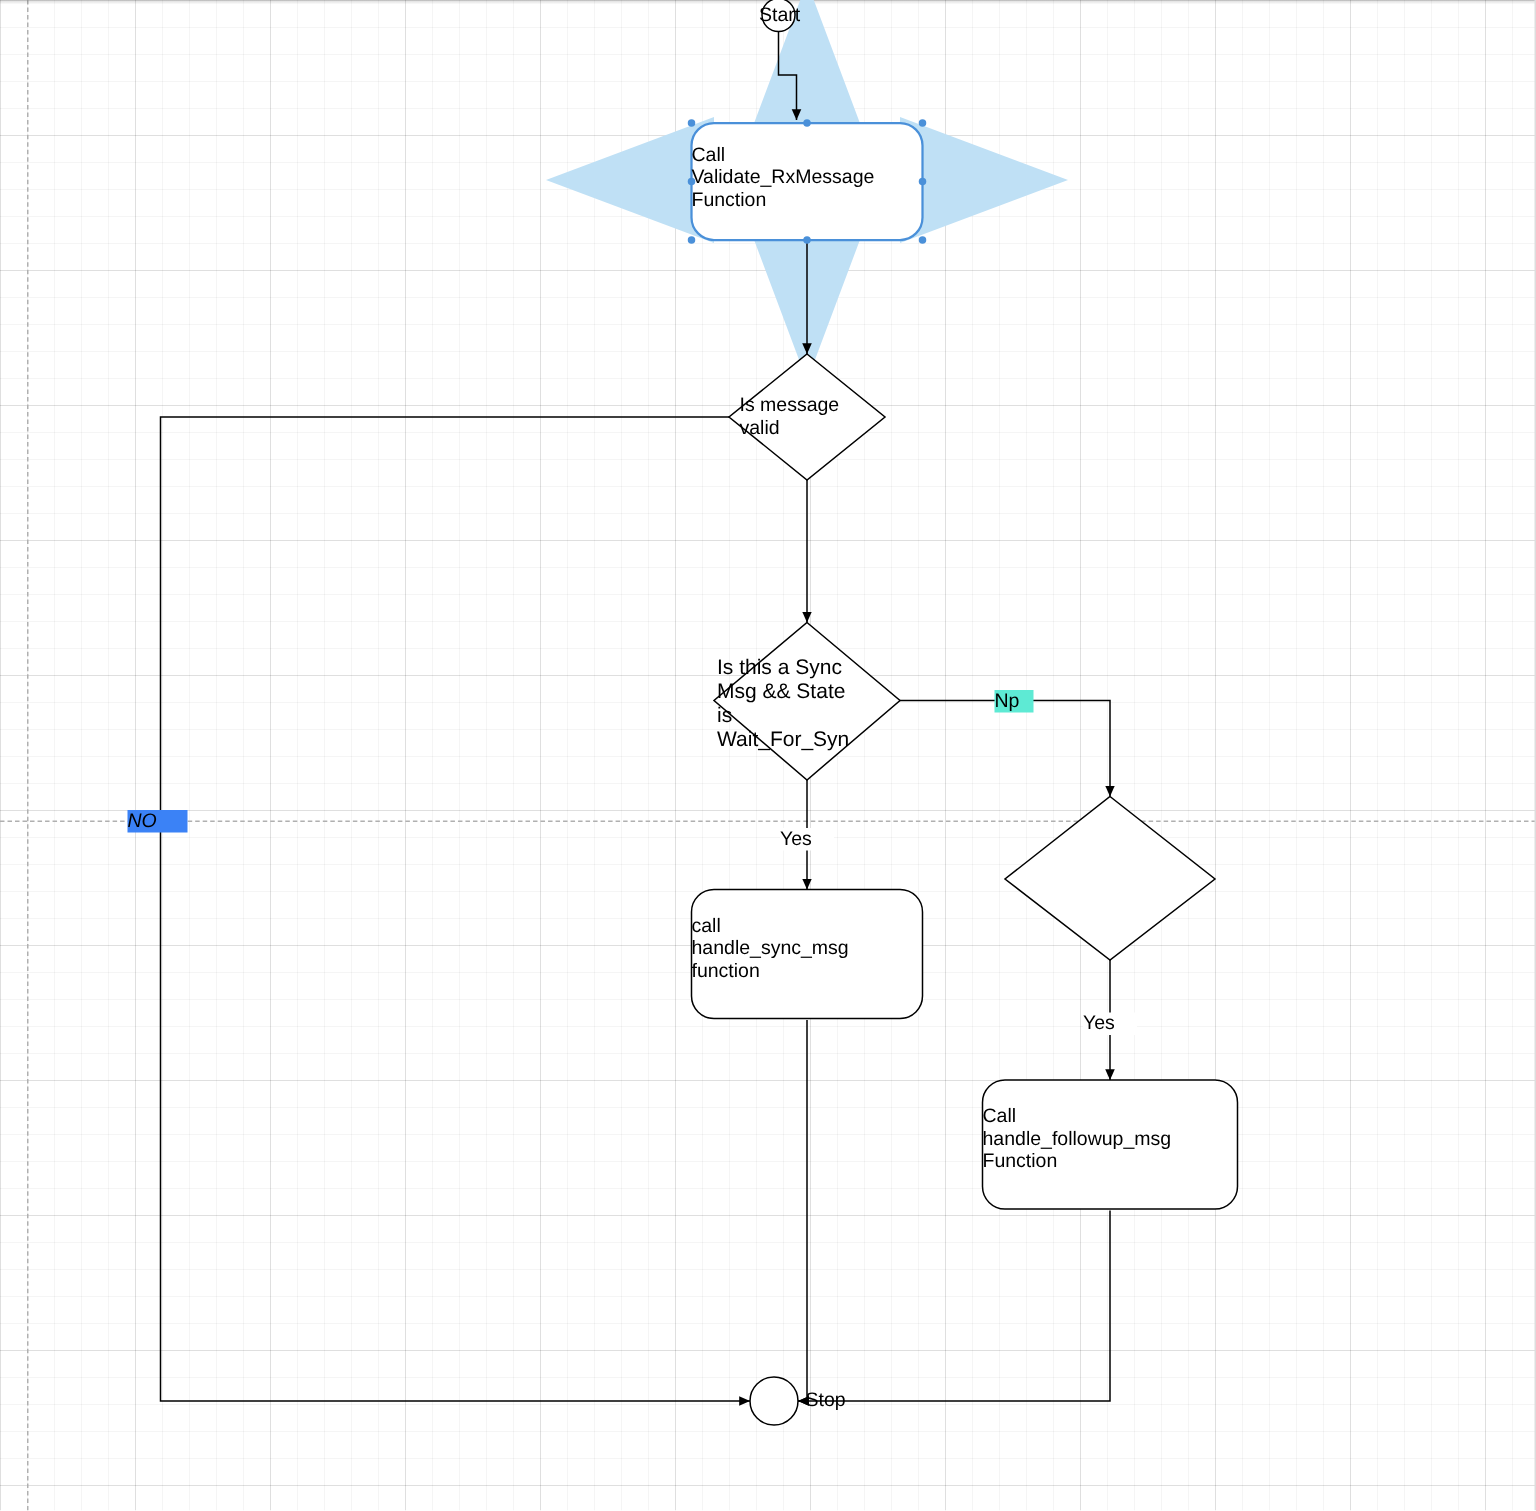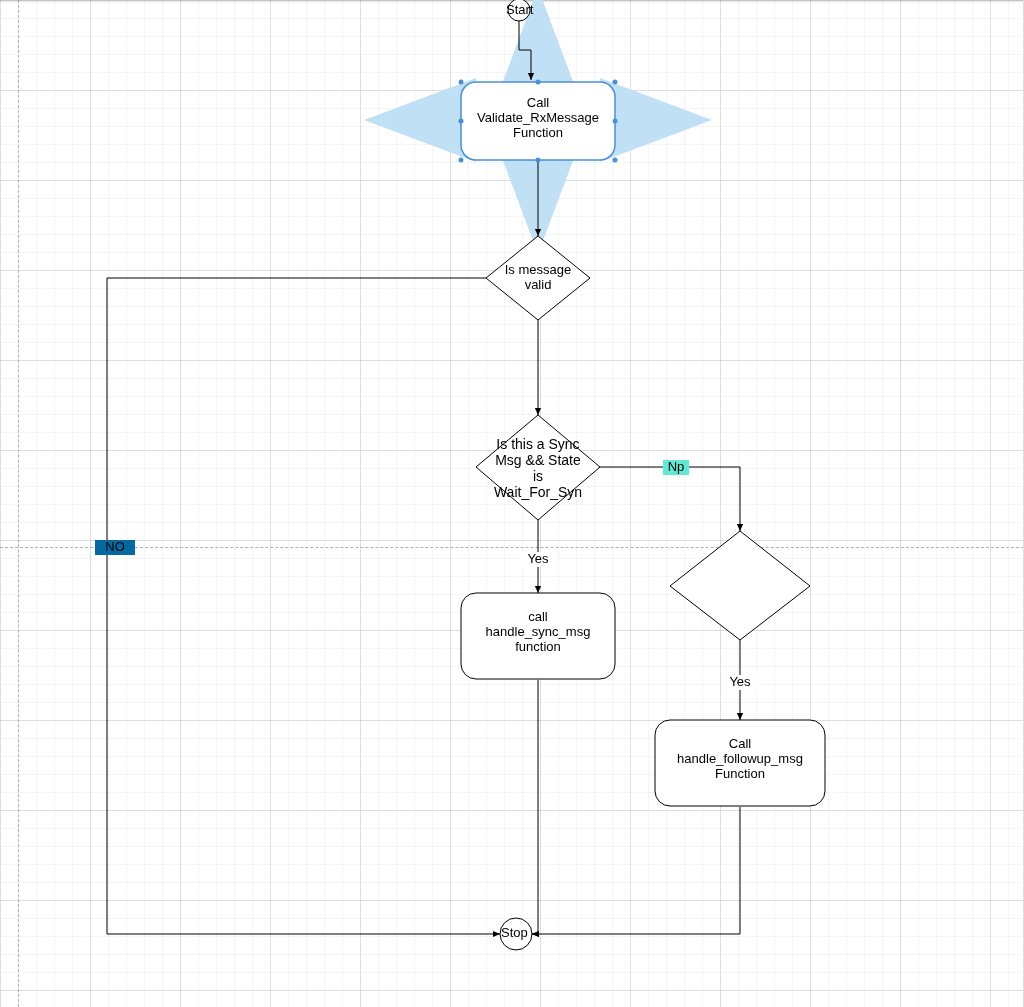--- a/index.html
+++ b/index.html
@@ -56,21 +56,21 @@
   }
   .right-border {
     position: absolute;
     right: 0; top: 0; bottom: 0;
     width: 1px;
     background: #ddd;
   }
   .text {
     font-size: 13px;
     color: #000;
-    text-align: center;
+    text-align: left;
     line-height: 1.15;
   }
   .abs {
     position: absolute;
   }
   svg {
     position: absolute;
     left: 0;
     top: 0;
     overflow: visible;
@@ -174,22 +174,22 @@
 
   <div class="abs text" style="left:461px; top:610px; width:154px; white-space:pre-line;">call
 handle_sync_msg
 function</div>
 
 
   <div class="abs text" style="left:655px; top:737px; width:170px; white-space:pre-line;">Call
 handle_followup_msg
 Function</div>
 
-  <div class="abs text" style="left:501px; top:926px; width:26px;">Stop</div>
+  <div class="abs text" style="left:501px; top:926px; width:26px;padding-left:36px;">Stop</div>
 
-  <div class="abs text" style="left:95px; top:540px; width:40px; background:#0369a1;">NO</div>
+  <div class="abs text" style="left:85px; top:540px; width:40px; background:#3b82f6;font-style:italic;">NO</div>
 
   <div class="abs text" style="left:663px; top:460px; width:26px; background:#5eead4;">Np</div>
 
   <div class="abs text" style="left:520px; top:552px; width:36px; background:#fff;">Yes</div>
 
   <div class="abs text" style="left:722px; top:675px; width:36px; background:#fff;">Yes</div>
 </div>
 
 </body></html>

